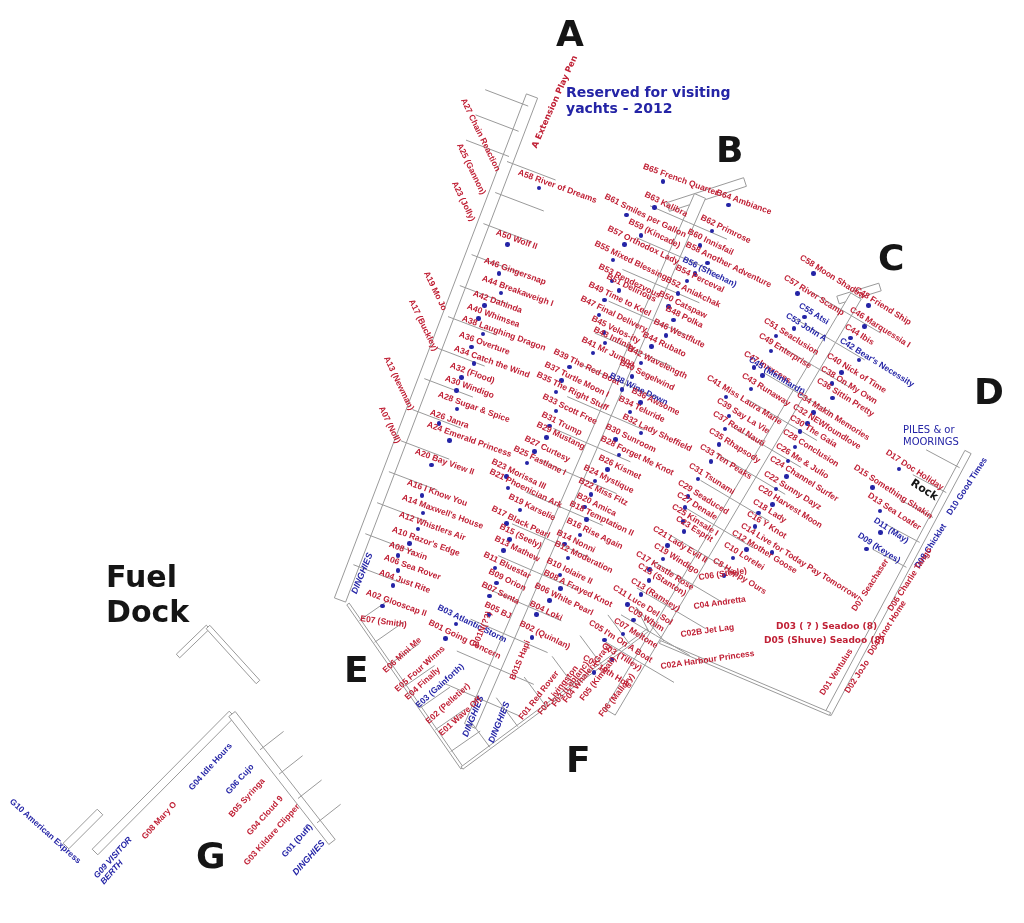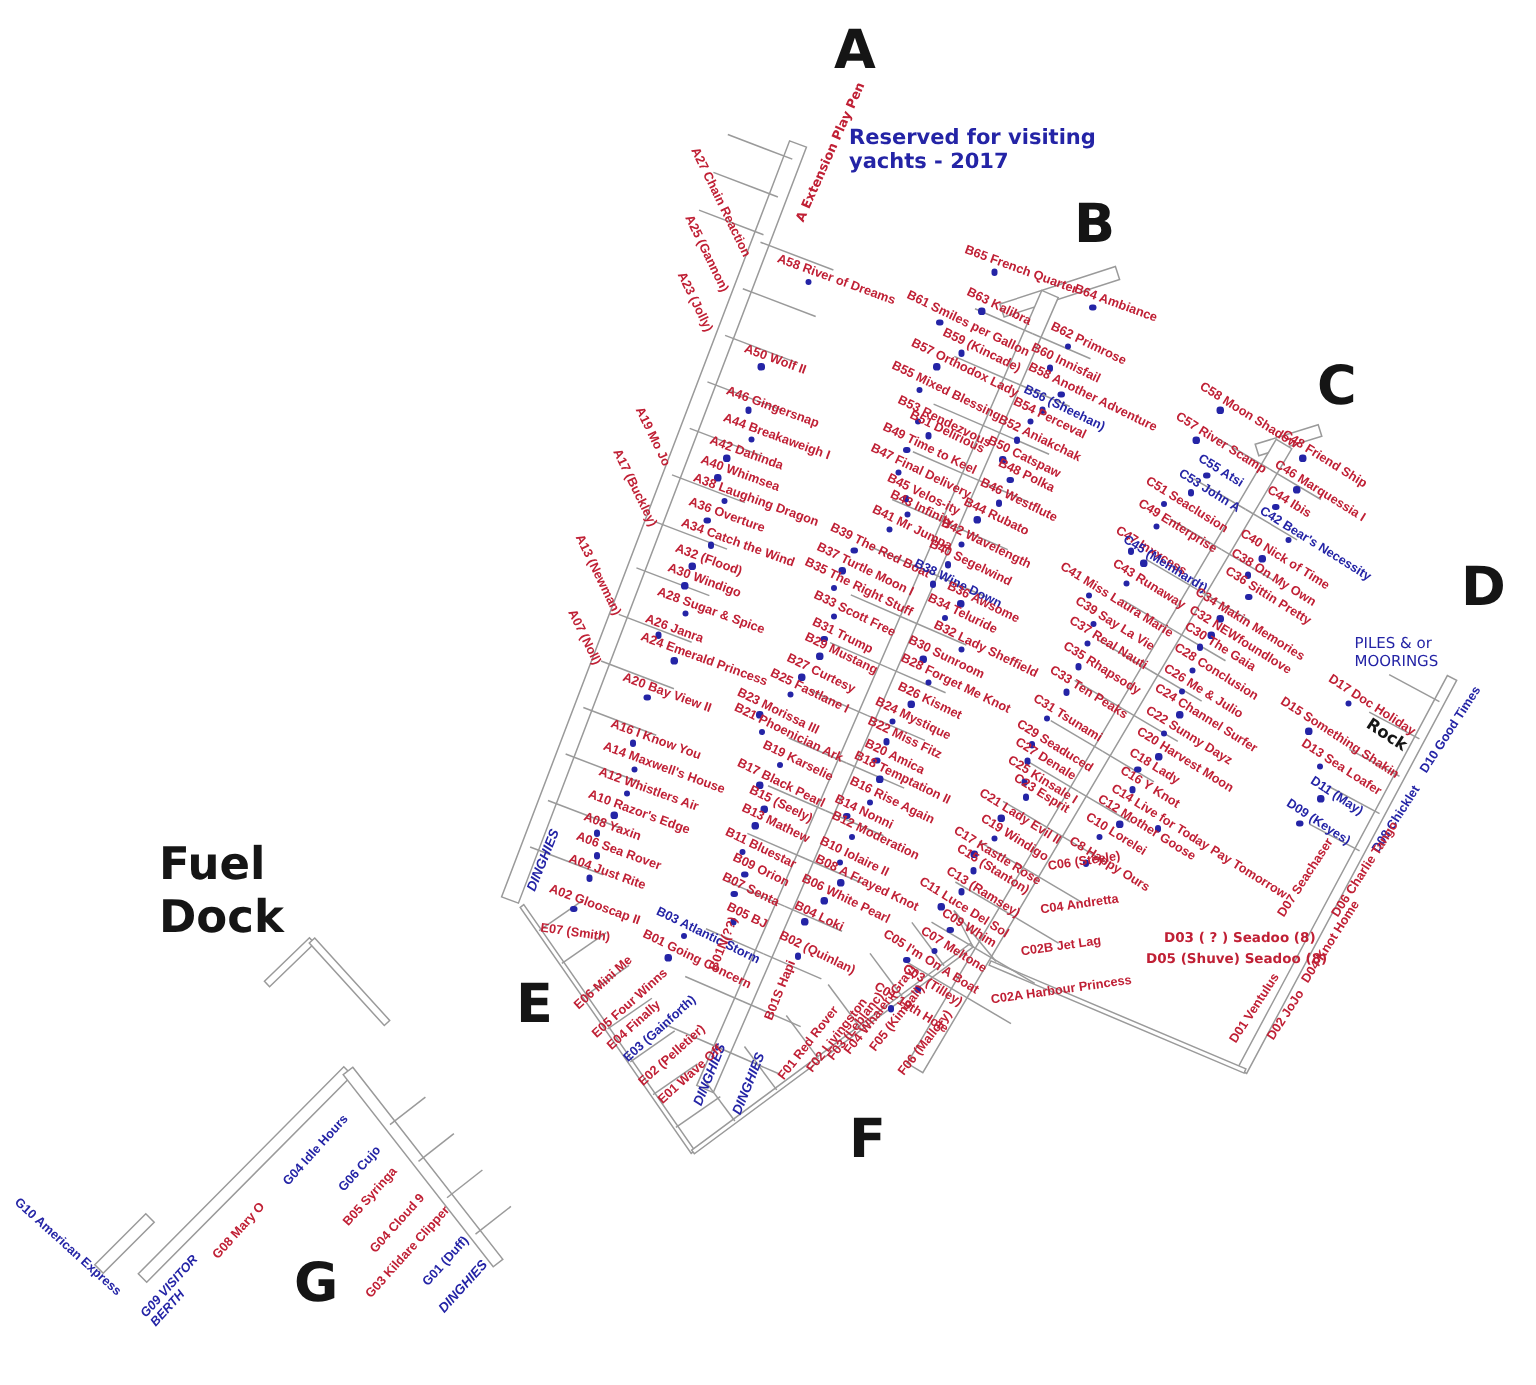--- a/index.html
+++ b/index.html
@@ -149,21 +149,21 @@
     </svg>
   <div id="labels">
       <div class="big-letter" style="left: 556px; top: 16px; color: rgb(21, 21, 21);">A</div>
       <div class="big-letter" style="left: 716px; top: 132px; color: rgb(21, 21, 21);">B</div>
       <div class="big-letter" style="left: 878px; top: 240px; color: rgb(21, 21, 21);">C</div>
       <div class="big-letter" style="left: 974px; top: 374px; color: rgb(21, 21, 21);">D</div>
       <div class="big-letter" style="left: 344px; top: 652px; color: rgb(21, 21, 21);">E</div>
       <div class="big-letter" style="left: 566px; top: 742px; color: rgb(21, 21, 21);">F</div>
       <div class="big-letter" style="left: 196px; top: 838px; color: rgb(21, 21, 21);">G</div>
       <div class="note lbl" style="left: 566px; top: 84px; color: rgb(36, 36, 166); font-size: 14px; font-weight: bold;">Reserved for visiting
-yachts - 2017</div>
+yachts - 2012</div>
       <div class="note lbl" style="left: 106px; top: 560px; color: rgb(21, 21, 21); font-size: 30px; font-weight: bold;">Fuel
 Dock</div>
       <div class="note lbl" style="left: 903px; top: 424px; color: rgb(36, 36, 166); font-size: 10px; font-weight: normal;">PILES &amp; or
 MOORINGS</div>
       <div class="note lbl" style="left: 915px; top: 477px; transform: rotate(33deg); color: rgb(21, 21, 21); font-size: 11px; font-weight: bold;">Rock</div>
       <div class="note lbl" style="left: 530px; top: 146px; transform: rotate(-66deg); color: rgb(192, 32, 53); font-size: 8.5px; font-weight: bold;">A Extension Play Pen</div>
       <div class="note lbl" style="left: 776px; top: 621px; color: rgb(192, 32, 53); font-size: 9px; font-weight: bold;">D03 (  ?  ) Seadoo (8)</div>
       <div class="note lbl" style="left: 764px; top: 635px; color: rgb(192, 32, 53); font-size: 9px; font-weight: bold;">D05 (Shuve) Seadoo (8)</div>
       <div class="lbl dinghies" style="left: 350px; top: 592px; transform: rotate(-68deg); color: rgb(36, 36, 166); font-size: 9px; font-weight: bold; font-style: italic;">DINGHIES</div>
       <div class="lbl dinghies" style="left: 461px; top: 735px; transform: rotate(-68deg); color: rgb(36, 36, 166); font-size: 9px; font-weight: bold; font-style: italic;">DINGHIES</div>

